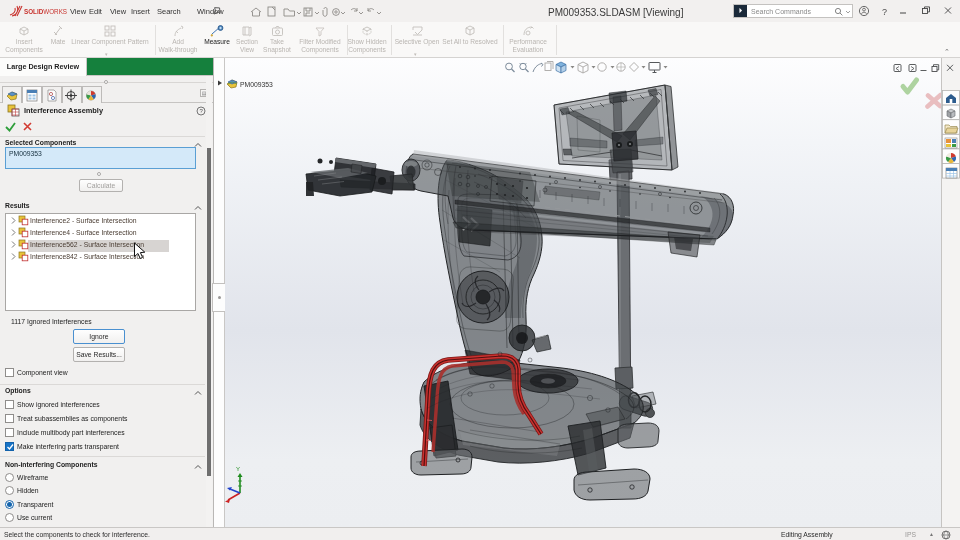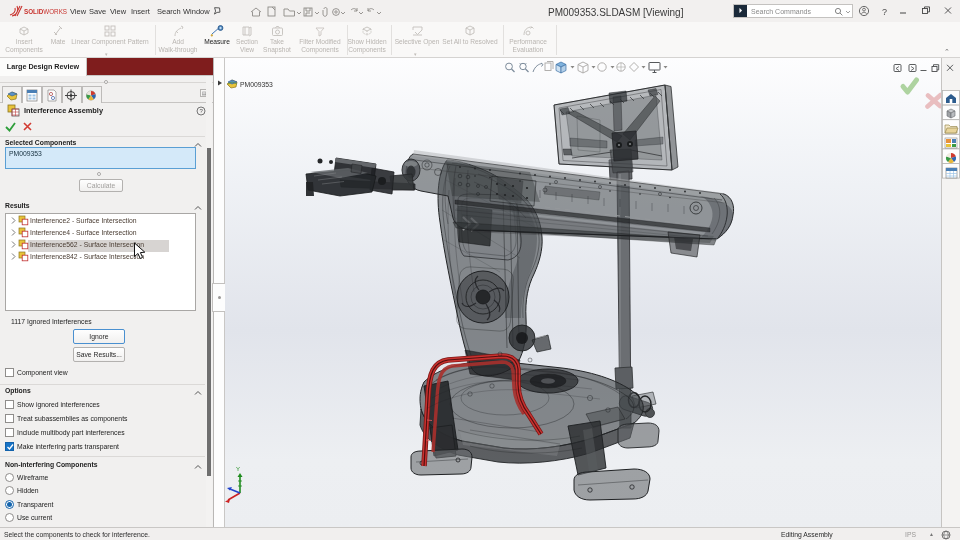--- a/index.html
+++ b/index.html
@@ -18,21 +18,21 @@
 #searchbox .ph { position:absolute; left:17px; top:3px; font-size:7px; color:#8a8a8a; }
 
 
 #ribbon { position:absolute; left:0; top:22px; width:960px; height:36px; background:#f9f8f7; border-bottom:1px solid #d5d3d1; }
 .rbtn { position:absolute; top:1px; text-align:center; font-size:6.6px; line-height:7.6px; color:#b9b5b1; }
 .rbtn .ric { display:block; height:12px; margin:2px auto 1px auto; }
 .rdiv { position:absolute; top:3px; width:1px; height:30px; background:#e2e0de; }
 .rcaret { position:absolute; font-size:5px; color:#c0bcb8; }
 
 
-#tabstrip { position:absolute; left:0; top:58px; width:213px; height:18px; background:#7f1d1d; border-bottom:1px solid #c9c7c5; }
+#tabstrip { position:absolute; left:0; top:58px; width:213px; height:18px; background:#15803d; border-bottom:1px solid #c9c7c5; }
 #tab1 { position:absolute; left:0; top:0; width:87px; height:18px; background:#fcfcfb; border-right:1px solid #c9c7c5; font-size:7.2px; font-weight:bold; color:#1d1d1d; line-height:17px; text-align:center; }
 
 
 #lpanel { position:absolute; left:0; top:76px; width:213px; height:451px; background:#f1f0ef; }
 #splith { position:absolute; left:0; top:6px; width:213px; height:2px; border-top:1px solid #d8d6d4; }
 #pmtabs { position:absolute; left:0; top:9px; width:213px; height:18px; border-bottom:1px solid #c6c4c2; }
 .pmtab { position:absolute; top:1px; width:20px; height:17px; background:#f1f0ef; border:1px solid #bdbbb9; border-bottom:none; }
 #pmcontent { position:absolute; left:0; top:27px; width:205px; height:424px; font-size:6.8px; color:#222; }
 .phead { font-weight:bold; color:#1c1c1c; }
 .chev { position:absolute; left:193px; width:10px; height:8px; }
@@ -57,25 +57,25 @@
 </head>
 <body>
 <div id="app">
 
   <div id="titlebar">
     <svg id="logo" width="62" height="14" viewBox="0 0 62 14">
       <path d="M2 11 C6 10 8 7 7 4 M4 12 C9 11 11 6 9 2 M7 12 L12 2 M9 12 L14 2" stroke="#c8332e" stroke-width="1.1" fill="none"></path>
       <text x="16" y="10" font-size="6.3" font-weight="bold" fill="#c8332e" font-family="Liberation Sans">SOLID<tspan font-weight="normal">WORKS</tspan></text>
     </svg>
     <span class="menu" style="left:70px;">View</span>
-    <span class="menu" style="left:89px;">Save</span>
+    <span class="menu" style="left:89px;">Edit</span>
     <span class="menu" style="left:110px;">View</span>
     <span class="menu" style="left:131px;">Insert</span>
     <span class="menu" style="left:157px;">Search</span>
-    <span class="menu" style="left:183px;">Window</span>
+    <span class="menu" style="left:197px;">Window</span>
     <svg class="abs" style="left:212px;top:6px;" width="10" height="10" viewBox="0 0 10 10">
         <path d="M5 1 L8 4 L6 6 L5 9 L4 6 L1 4 Z" fill="none" stroke="#555" stroke-width="0.9" transform="rotate(40 5 5)"></path>
       </svg>
     <svg id="qicons" width="170" height="15" viewBox="0 0 170 15">
       <g stroke="#8d8a87" fill="none" stroke-width="0.9">
         <path d="M3 8 L8 4 L13 8 M4.5 7.5 V12 H11.5 V7.5"></path>
         <rect x="20" y="3" width="7" height="9"></rect>
           <path d="M24 3 l3 3"></path>
         <path d="M36 5 h4 l1.5 2 h5 v5 h-10.5 z"></path>
           <path d="M49 8 l2 2 2-2"></path>

